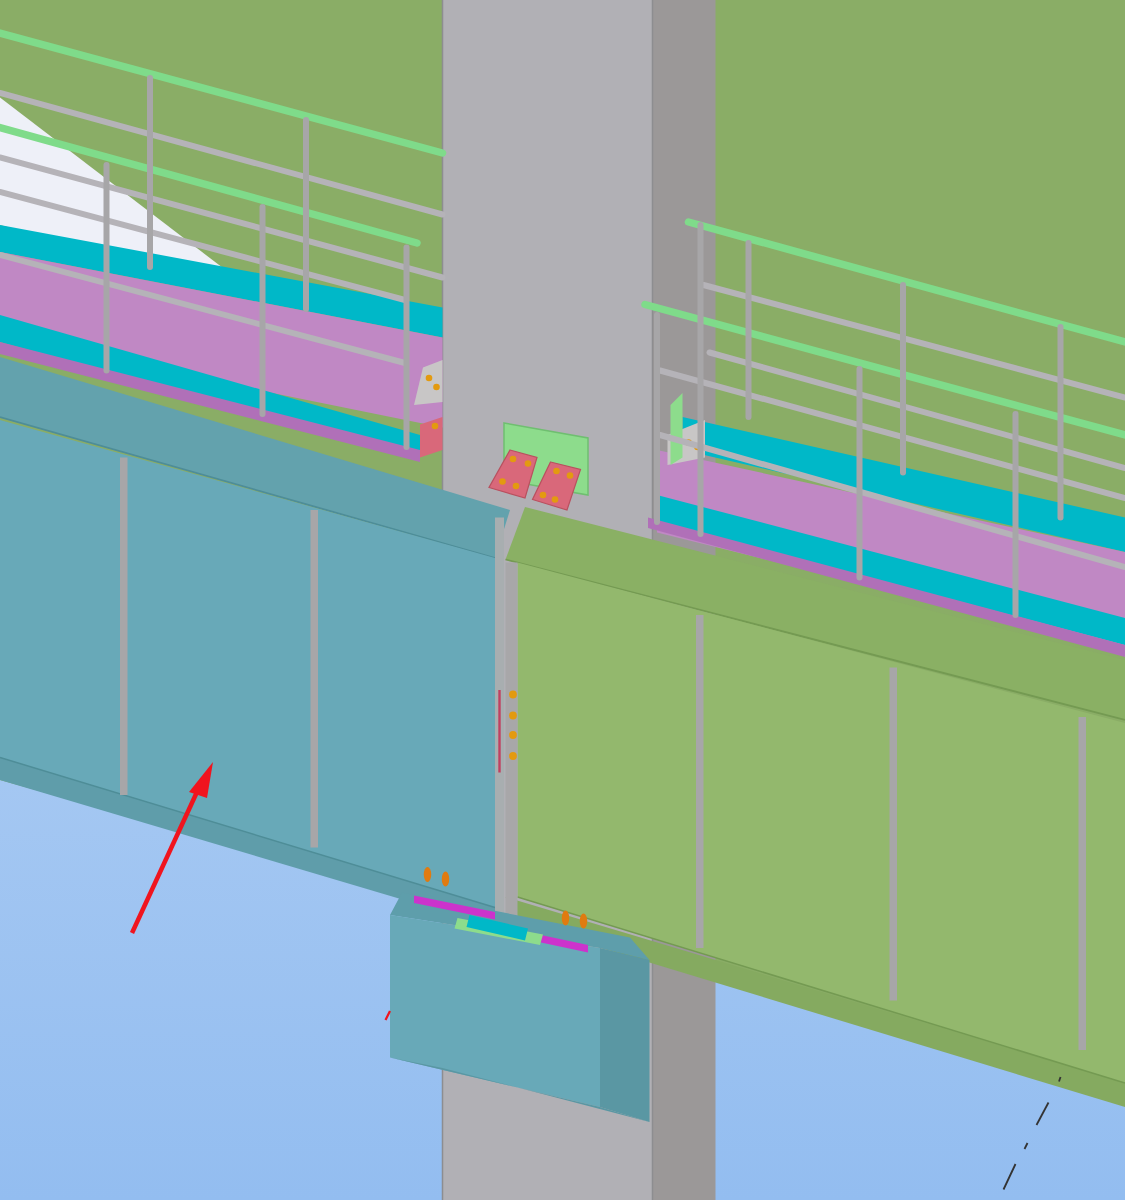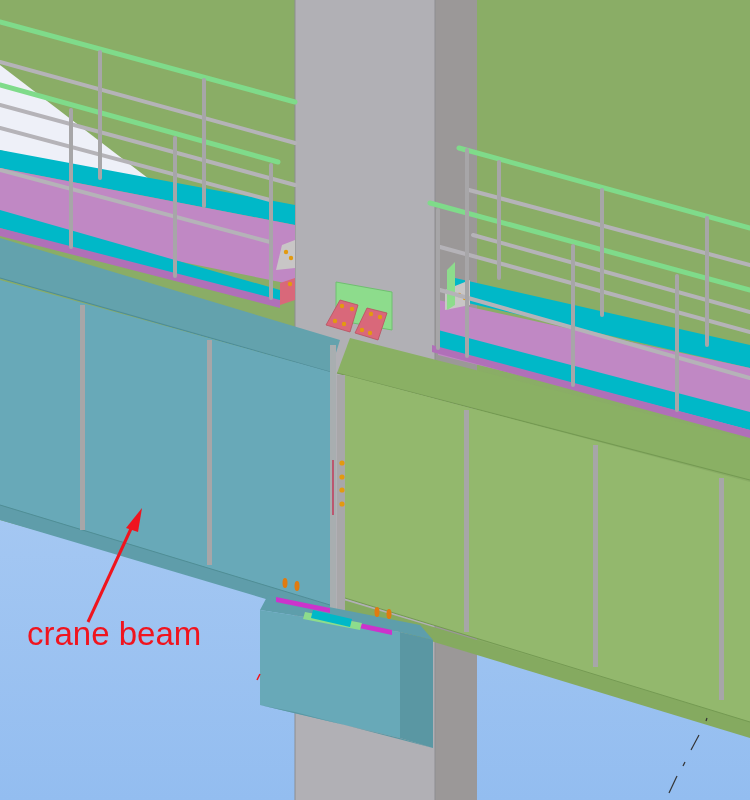--- a/index.html
+++ b/index.html
@@ -180,14 +180,13 @@
   </g>
 
   <line x1="257" y1="680" x2="260" y2="674" stroke="#f0141e" stroke-width="1.5"></line>
 
   <g>
     <line x1="88" y1="622" x2="135" y2="520" stroke="#f0141e" stroke-width="3"></line>
     <polygon points="142,508 126,528 138,532" fill="#f0141e"></polygon>
   </g>
 </svg>
 
-<div class="label">crane beam</div>
 </div>
 
 </body></html>

